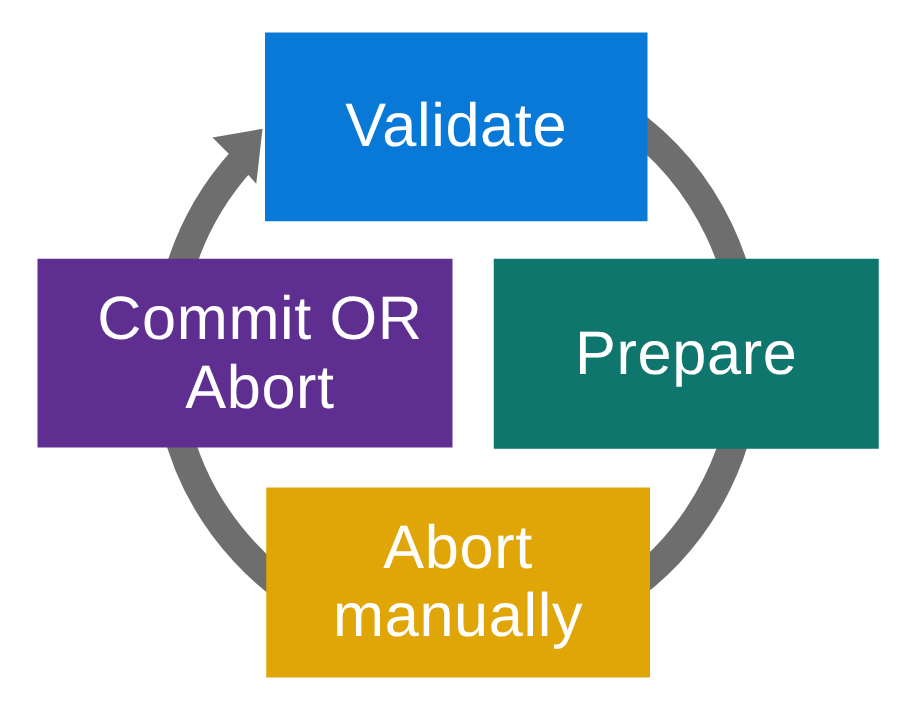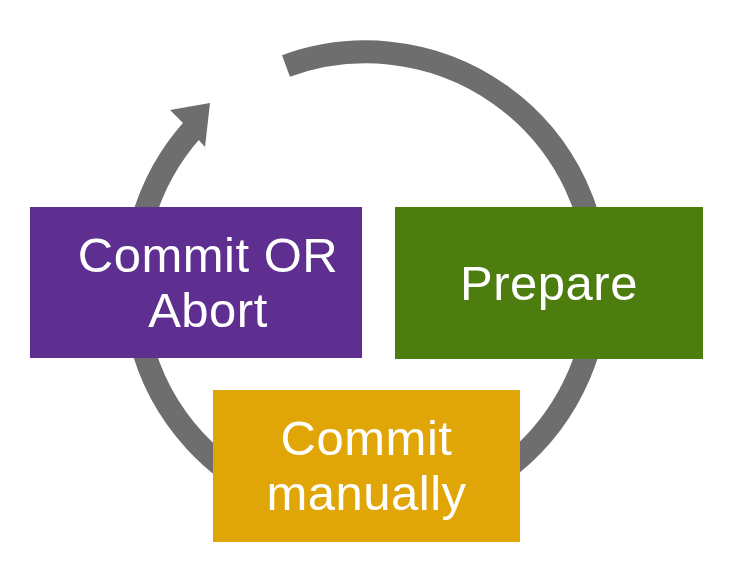--- a/index.html
+++ b/index.html
@@ -46,26 +46,29 @@
 </head>
 <body>
 
 <div class="canvas" style="background-color: rgb(255, 255, 255);">
 
   <svg class="cycle-svg" viewBox="0 0 731 571" aria-hidden="true">
     <path d="M 286 66 A 232 232 0 1 1 193 129" fill="none" stroke="#6e6e6e" stroke-width="23"></path>
     <polygon points="170,110 210,103 205,147 188,128" fill="#6e6e6e"></polygon>
   </svg>
 
+  <div class="node node-top" style="background-color: rgb(8, 121, 214); color: rgb(255, 255, 255);">
+    <span class="node-label">Validate</span>
+  </div>
 
-  <div class="node node-right" style="background-color: #4d7c0f; color: rgb(255, 255, 255);">
+  <div class="node node-right" style="background-color: #0f766e; color: rgb(255, 255, 255);">
     <span class="node-label">Prepare</span>
   </div>
 
   <div class="node node-bottom" style="background-color: rgb(224, 165, 7); color: rgb(255, 255, 255);">
-    <span class="node-label">Commit manually</span>
+    <span class="node-label">Abort manually</span>
   </div>
 
   <div class="node node-left" style="background-color: rgb(94, 46, 145); color: rgb(255, 255, 255); padding-left: 24px;">
     <span class="node-label">Commit OR Abort</span>
   </div>
 
 </div>
 
 </body></html>

